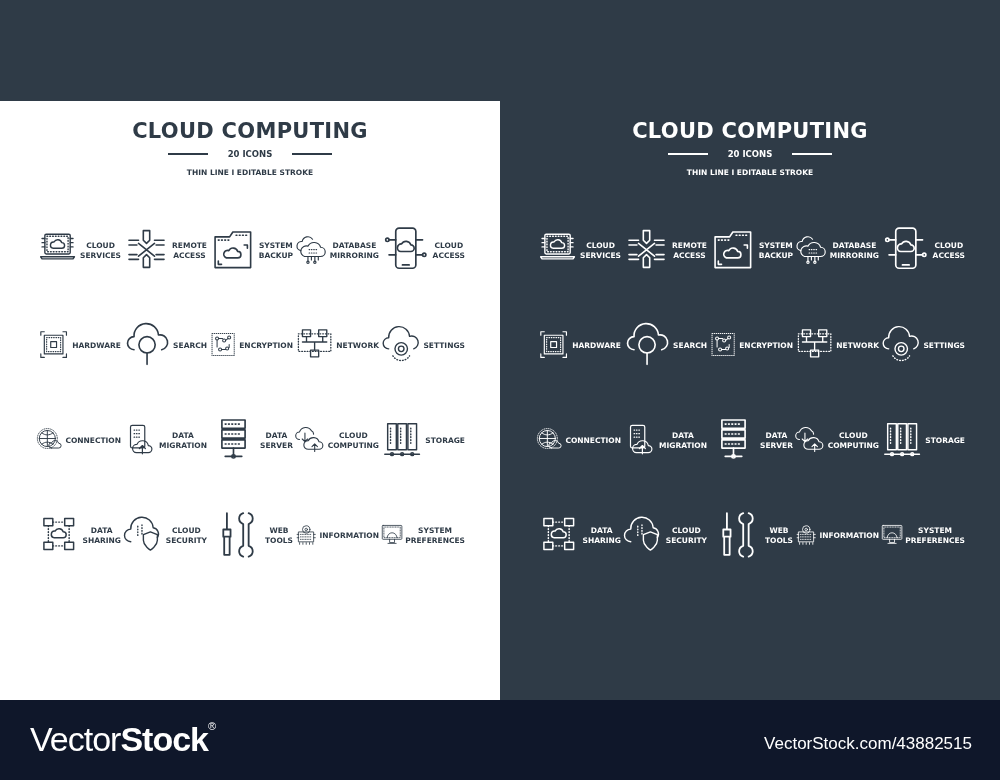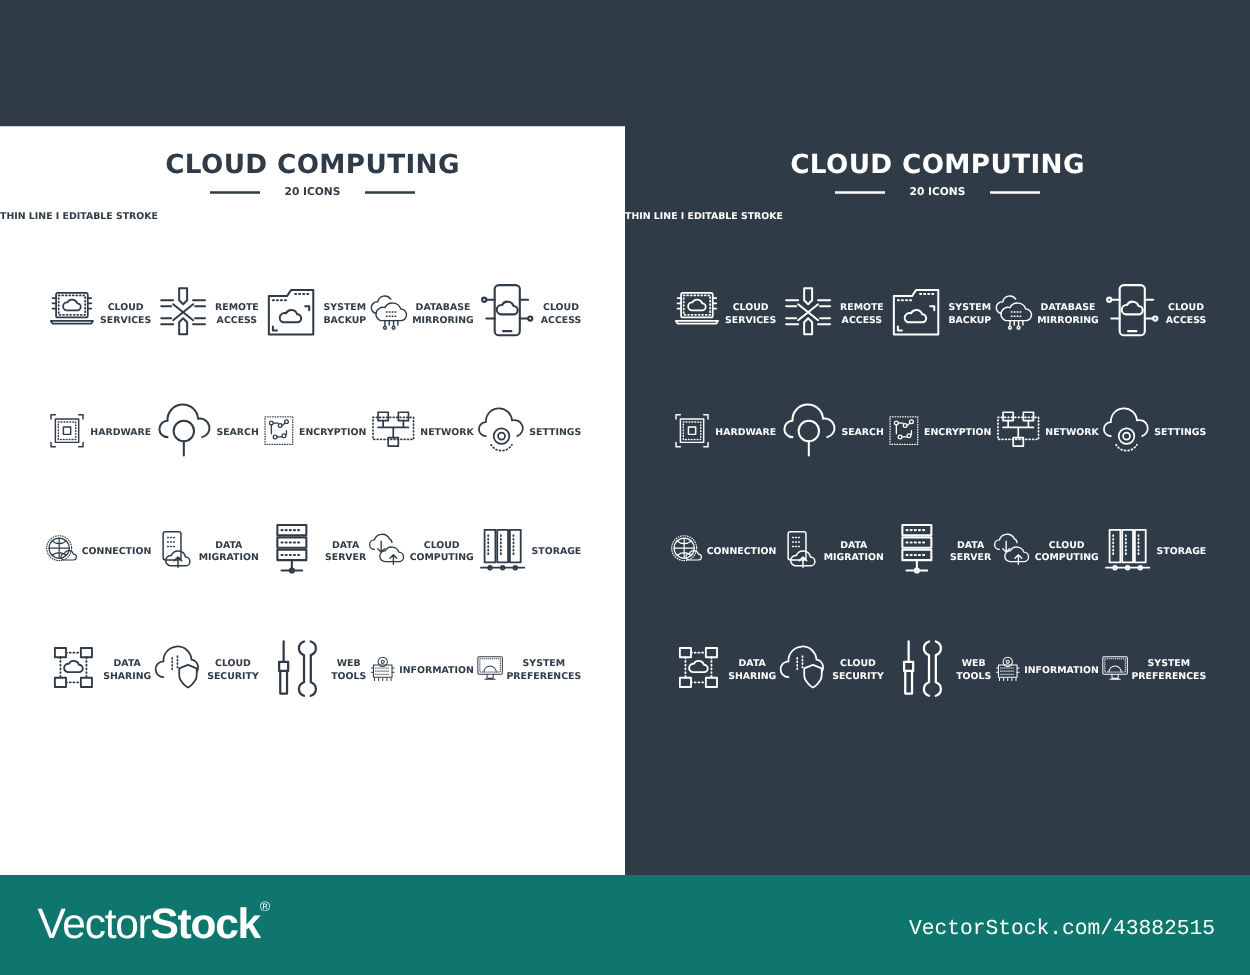--- a/index.html
+++ b/index.html
@@ -3,31 +3,31 @@
 <meta charset="utf-8">
 <style>
   * { box-sizing: border-box; margin: 0; padding: 0; }
   body { width: 1000px; height: 780px; background: #2f3b47; font-family: "DejaVu Sans", sans-serif; position: relative; overflow: hidden; }
   .panel { position: absolute; top: 101px; width: 500px; height: 614px; }
   .panel.light { left: 0; background: #ffffff; color: #2f3b47; }
   .panel.dark { left: 500px; background: #2f3b47; color: #ffffff; }
   .title { position: absolute; top: 18px; left: 0; width: 100%; text-align: center; font-weight: bold; font-size: 21px; letter-spacing: 0.3px; }
   .subrow { position: absolute; top: 48px; left: 0; width: 100%; display: flex; justify-content: center; align-items: center; gap: 20px; font-size: 8.5px; font-weight: bold; }
   .rule { width: 40px; height: 2px; background: currentColor; }
-  .tagline { position: absolute; top: 67px; left: 0; width: 100%; font-size: 7.5px; font-weight: bold; }
+  .tagline { position: absolute; top: 67px; left: 0; width: 100%; text-align: center; font-size: 7.5px; font-weight: bold; }
   .grid { position: absolute; top: 100px; left: 35px; width: 430px; display: grid; grid-template-columns: repeat(5, 86px); grid-template-rows: repeat(4, 95px); }
   .cell { display: flex; align-items: center; }
   .cell svg { width: 64px; height: 58px; }
   .label { margin-top: 4px; font-size: 7.5px; font-weight: bold; text-align: center; line-height: 10px; white-space: pre-line; }
-  .footer { position: absolute; left: 0; top: 700px; width: 1000px; height: 80px; background: #0f766e; color: #fff; }
+  .footer { position: absolute; left: 0; top: 700px; width: 1000px; height: 80px; background: #0f172a; color: #fff; }
   .brand { position: absolute; left: 30px; top: 20px; font-family: "Liberation Sans", sans-serif; font-size: 34px; letter-spacing: -1px; }
   .brand .thin { font-weight: normal; }
   .brand .bold { font-weight: bold; }
   .brand sup { font-size: 11px; vertical-align: top; }
-  .ref { position: absolute; right: 28px; top: 34px; font-family: Liberation Mono, monospace; font-size: 17px; }
+  .ref { position: absolute; right: 28px; top: 34px; font-family: Liberation Sans, sans-serif; font-size: 17px; }
   svg * { fill: none; stroke: currentColor; stroke-width: 2; stroke-linecap: round; stroke-linejoin: round; }
   svg .dot { stroke-dasharray: 1 3; }
 </style>
 </head>
 <body>
 
 <div class="panel light">
   <div class="title">CLOUD COMPUTING</div>
   <div class="subrow">
     <span class="rule"></span>

